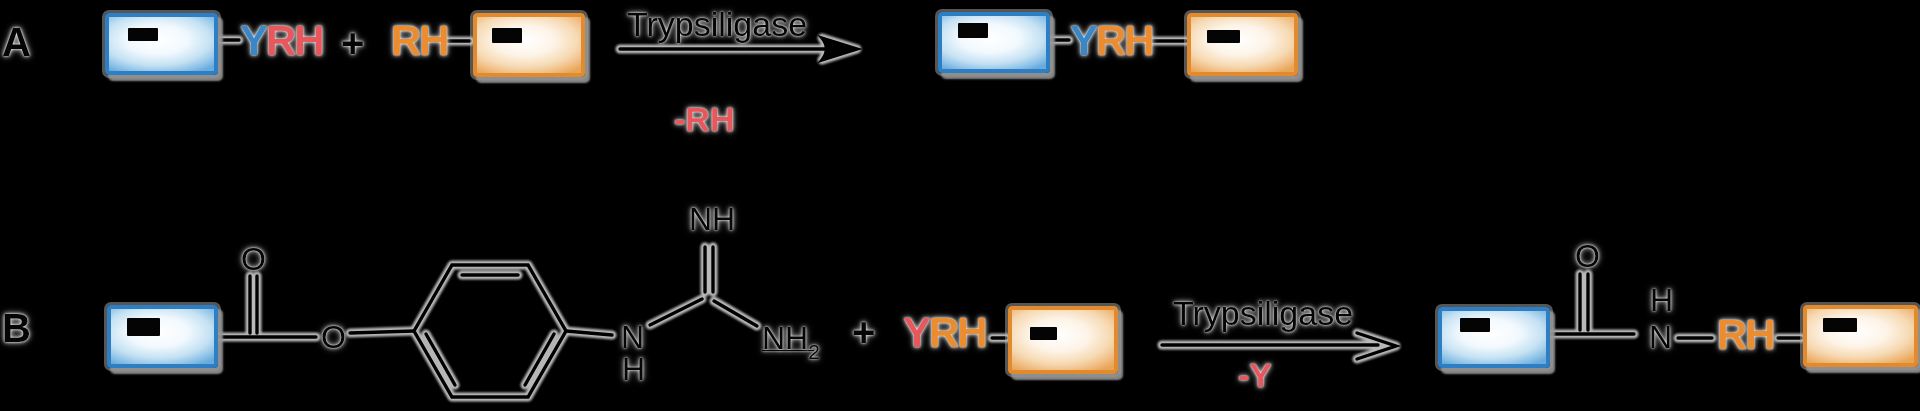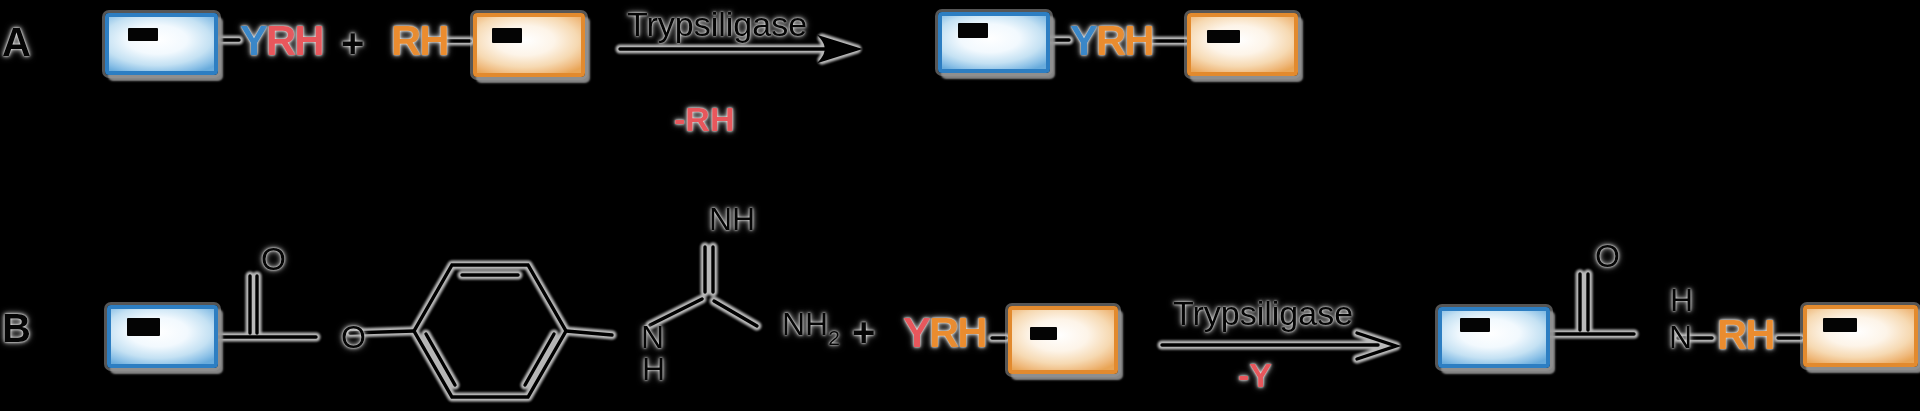--- a/index.html
+++ b/index.html
@@ -7,21 +7,21 @@
          font-family:"Liberation Sans",sans-serif;}
   svg.bonds{position:absolute;left:0;top:0;}
   #art line,#art polyline,#art path,#art polygon{stroke:#000;stroke-width:3.4;fill:none;stroke-linecap:round;}
   #art path.fill{fill:#000;}
   .under line,.under polyline,.under path,.under polygon{stroke:#c9c9c9;stroke-width:9;fill:none;stroke-linecap:round;stroke-linejoin:round;}
   .under{filter:blur(1.1px);opacity:.92;}
   .txt{position:absolute;white-space:nowrap;line-height:1;color:#050505;
        text-shadow:0 0 2px #fff,0 0 4px #cfcfcf,0 0 7px #9a9a9a;}
   .plabel{font-size:40px;font-weight:bold;}
   .bio{font-size:42px;font-weight:bold;letter-spacing:-2px;}
-  .atom{font-size:32px;font-weight:500;margin-left:20px;}
+  .atom{font-size:32px;font-weight:500;}
   .sub{font-size:21px;position:relative;top:10px;font-weight:500;}
   .enzyme{font-size:34px;width:210px;text-align:center;}
   .byprod{font-size:34px;font-weight:bold;color:#e8575c;}
   .plus{font-size:40px;font-weight:bold;}
   .c-blue{color:#3a87c8;} .c-red{color:#e8575c;} .c-orange{color:#ea8c2f;}
   .box{position:absolute;box-sizing:border-box;border-radius:4px;
        box-shadow:4px 5px 2px 1px rgba(150,150,150,.9),0 0 0 3px rgba(190,190,190,.45);}
   .box.blue{border:4px solid #2d7ec2;
        background:radial-gradient(ellipse 75% 70% at 46% 42%,#ffffff 0%,#f2f9fe 38%,#c4e1f3 68%,#8cc1e7 88%,#68abdc 100%);}
   .box.orange{border:4px solid #e28a2e;
@@ -136,21 +136,21 @@
   </div>
   <div class="box orange" style="left:1803px;top:305px;width:115px;height:62px;">
     <div class="bar" style="left:16px;top:9px;width:34px;height:14px;"></div>
   </div>
 
   <span class="txt atom" style="left:241px;top:243px;">O</span>
   <span class="txt atom" style="left:321px;top:321px;">O</span>
   <span class="txt atom" style="left:621px;top:321px;">N</span>
   <span class="txt atom" style="left:622px;top:353px;">H</span>
   <span class="txt atom" style="left:689px;top:203px;">NH</span>
-  <span class="txt" style="left:762px;top:308px;"><span class="atom">NH</span><span class="sub">2</span></span>
+  <span class="txt" style="left:762px;top:322px;text-decoration:underline;"><span class="atom">NH</span><span class="sub">2</span></span>
 
   <span class="txt plus" style="left:852px;top:312px;">+</span>
   <span class="txt bio" style="left:903px;top:312px;"><span class="c-red">Y</span><span class="c-orange">R</span><span class="c-orange">H</span></span>
   <span class="txt enzyme" style="left:1158px;top:296px;">Trypsiligase</span>
   <span class="txt byprod" style="left:1238px;top:358px;">-Y</span>
 
   <span class="txt atom" style="left:1575px;top:240px;">O</span>
   <span class="txt atom" style="left:1650px;top:284px;">H</span>
   <span class="txt atom" style="left:1649px;top:321px;">N</span>
   <span class="txt bio" style="left:1717px;top:314px;"><span class="c-orange">R</span><span class="c-orange">H</span></span>

